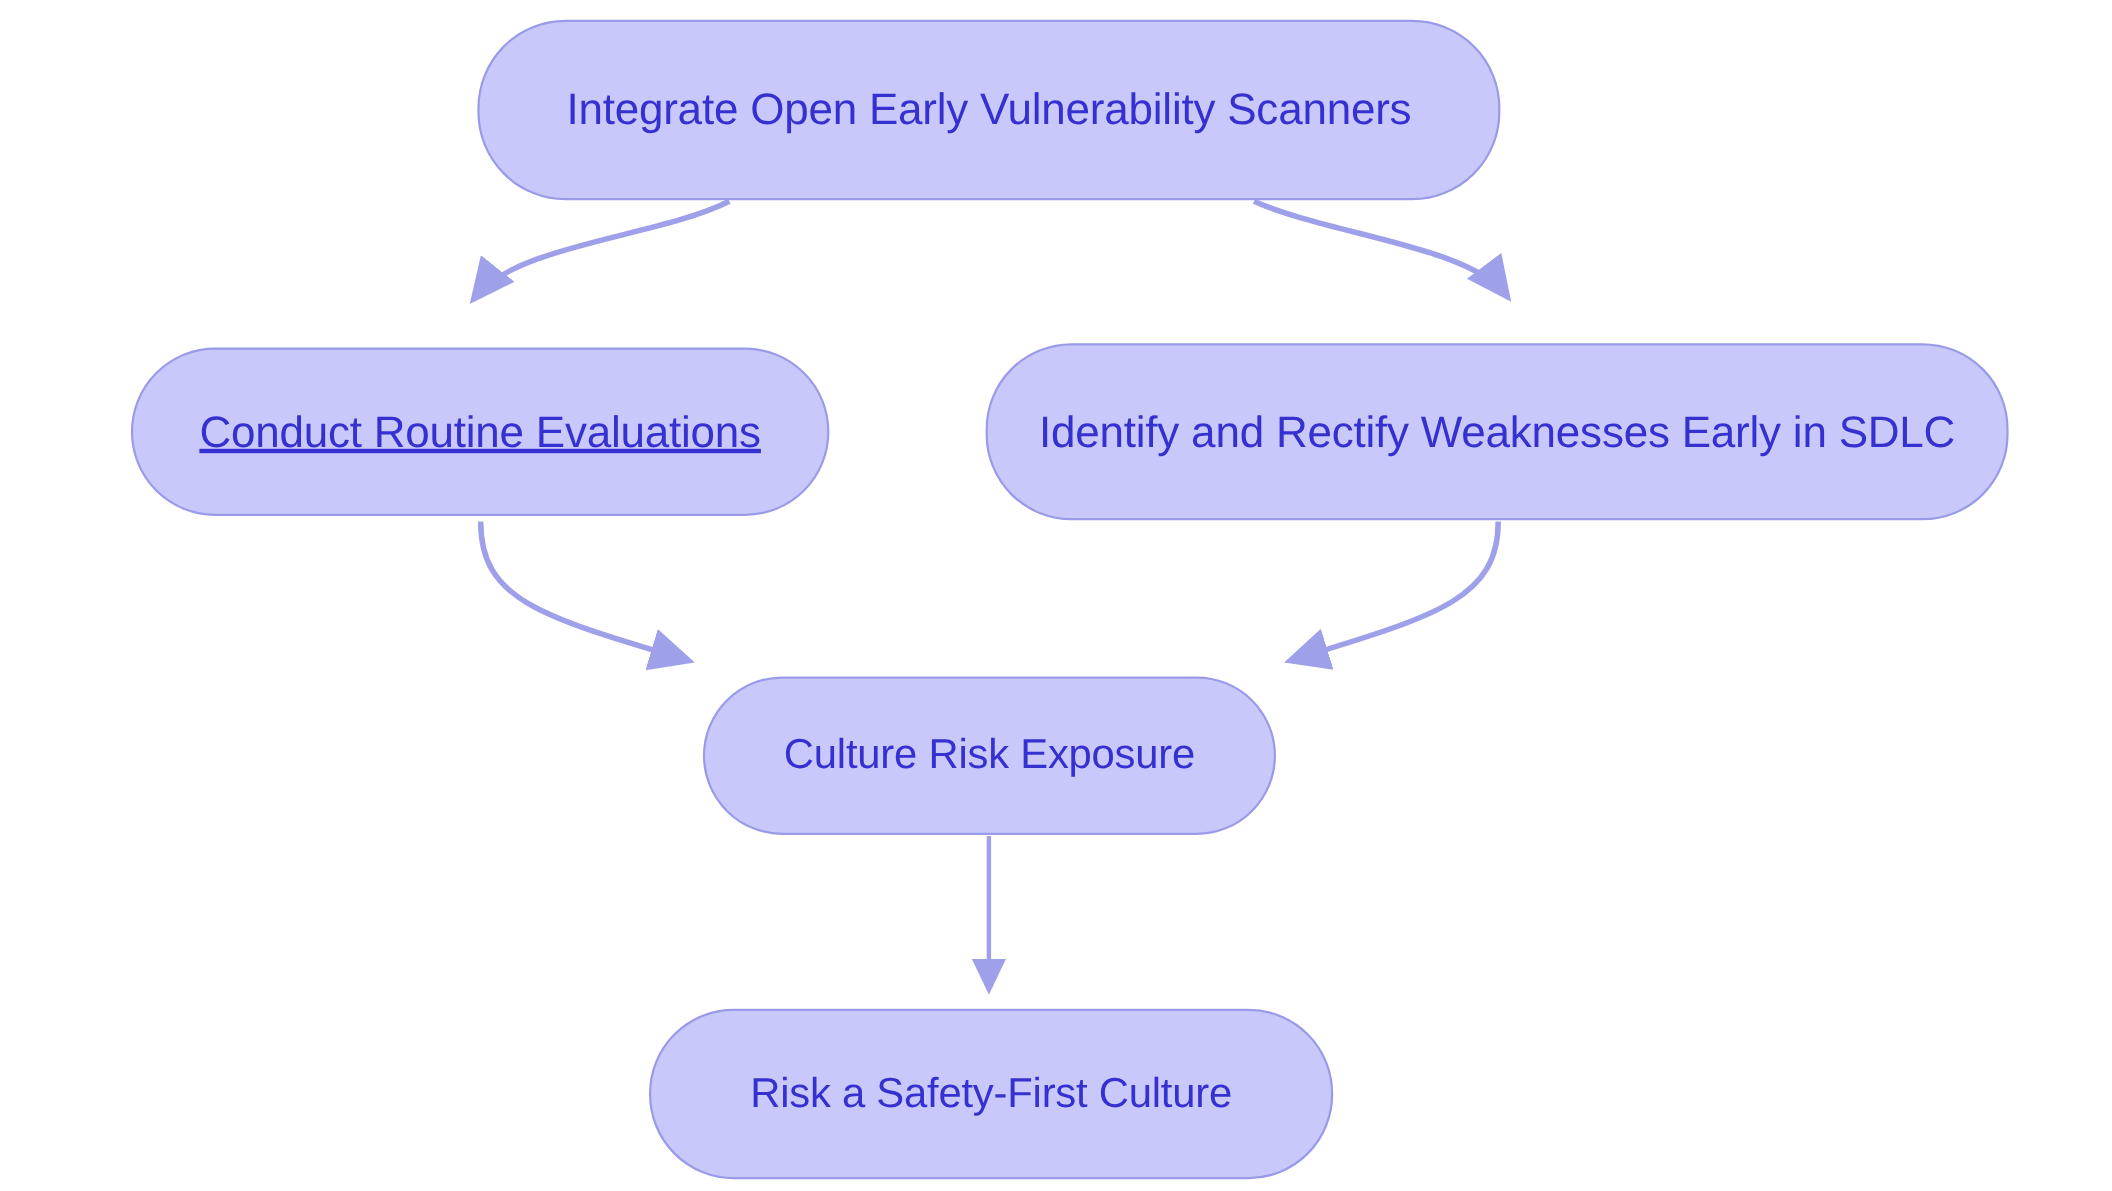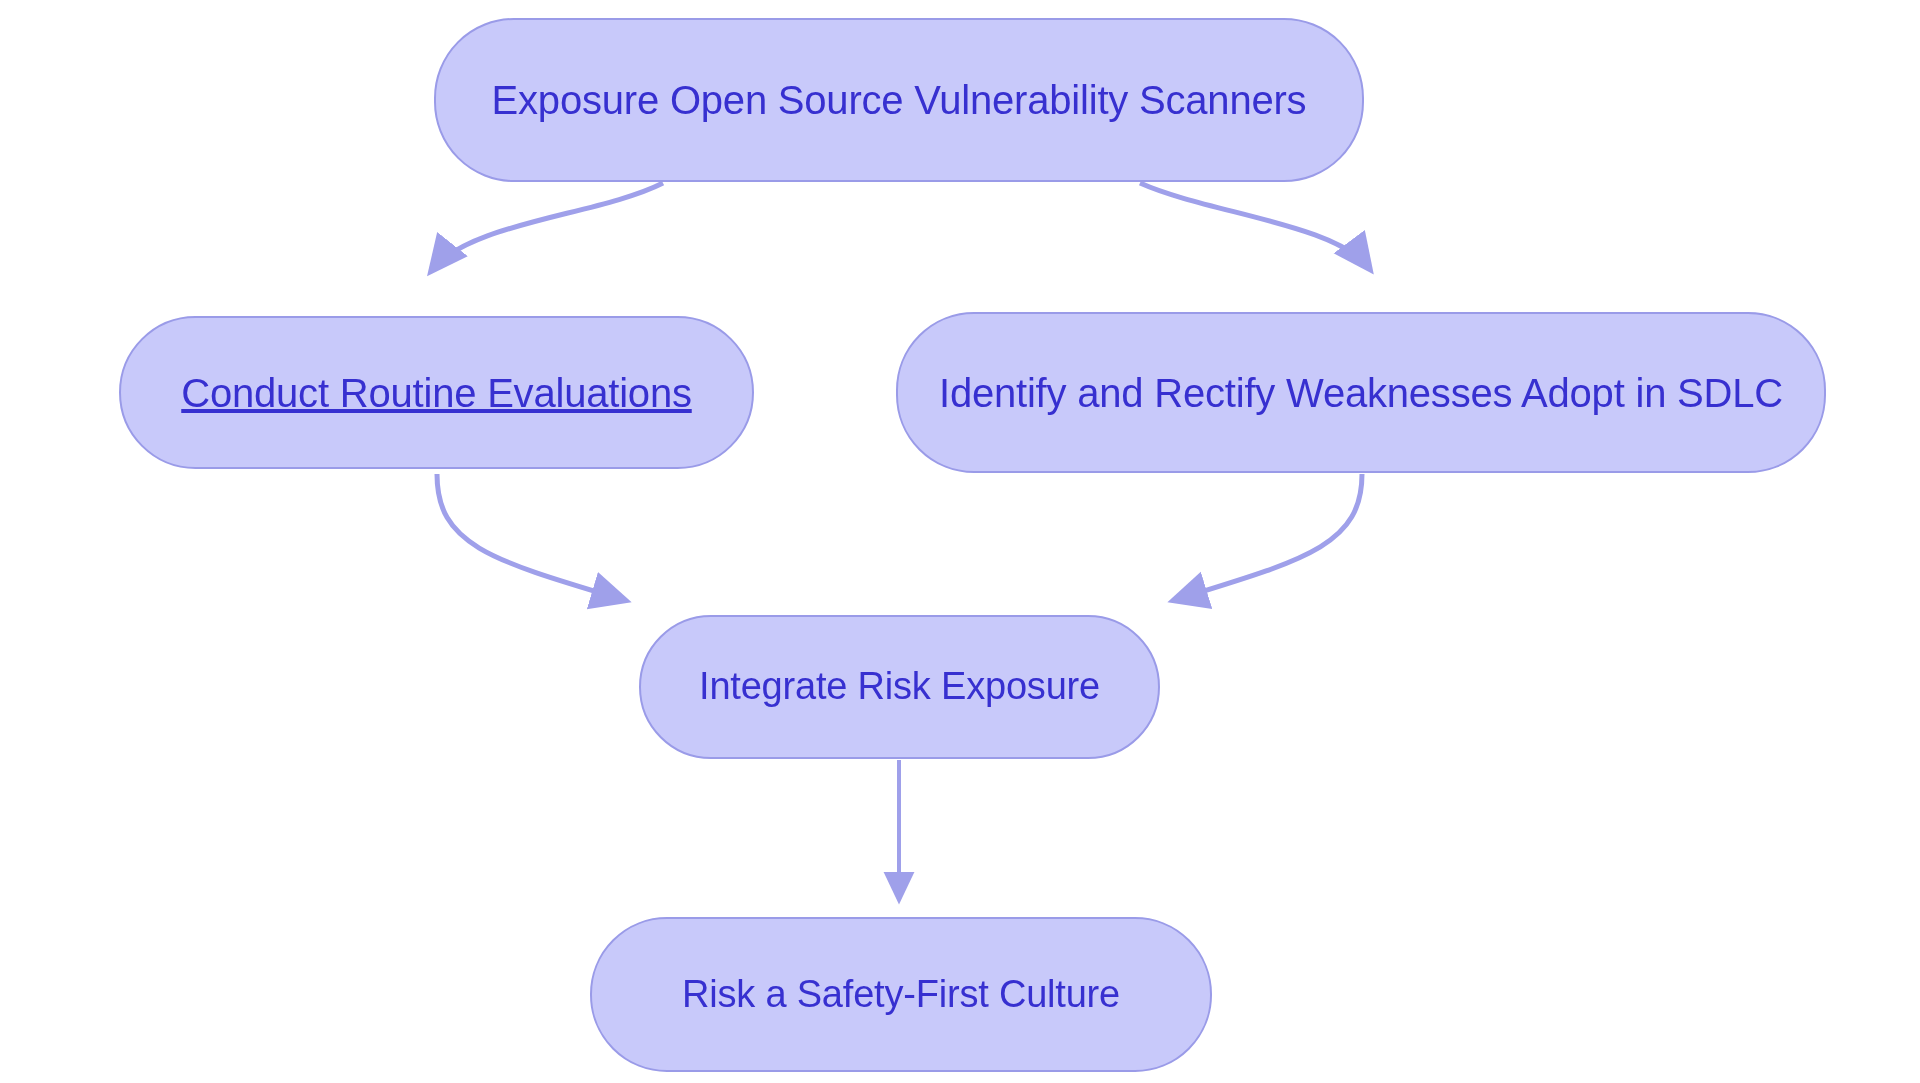--- a/index.html
+++ b/index.html
@@ -90,32 +90,32 @@
     <path d="M 1140 183 C 1207 213, 1336 224, 1369 268" fill="none" stroke="#9fa0ea" stroke-width="5" marker-end="url(#arrowhead)"></path>
 
     <path d="M 437 474 C 437 545, 490 560, 624 600" fill="none" stroke="#9fa0ea" stroke-width="5" marker-end="url(#arrowhead)"></path>
 
     <path d="M 1362 474 C 1362 545, 1305 560, 1175 600" fill="none" stroke="#9fa0ea" stroke-width="5" marker-end="url(#arrowhead)"></path>
 
     <path d="M 899 760 L 899 898" fill="none" stroke="#9fa0ea" stroke-width="4" marker-end="url(#arrowhead)"></path>
   </svg>
 
   <div class="node" id="node-scanners">
-    <span class="node-label">Exposure Open Source Vulnerability Scanners</span>
+    <span class="node-label">Integrate Open Early Vulnerability Scanners</span>
   </div>
 
   <div class="node" id="node-evaluations">
     <span class="node-label">Conduct Routine Evaluations</span>
   </div>
 
   <div class="node" id="node-sdlc">
-    <span class="node-label">Identify and Rectify Weaknesses Adopt in SDLC</span>
+    <span class="node-label">Identify and Rectify Weaknesses Early in SDLC</span>
   </div>
 
   <div class="node" id="node-mitigate">
-    <span class="node-label">Integrate Risk Exposure</span>
+    <span class="node-label">Culture Risk Exposure</span>
   </div>
 
   <div class="node" id="node-culture">
     <span class="node-label">Risk a Safety-First Culture</span>
   </div>
 
 </div>
 
 </body></html>

